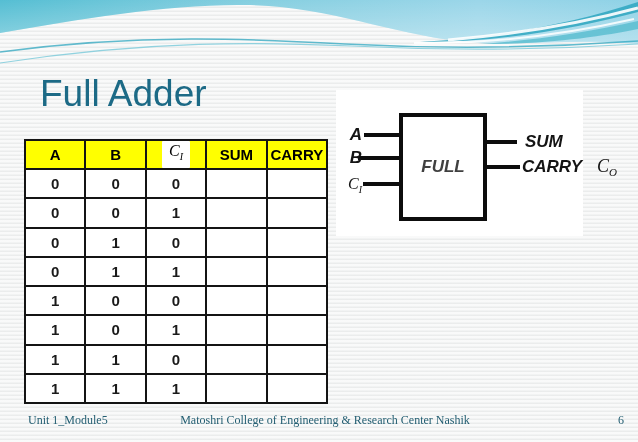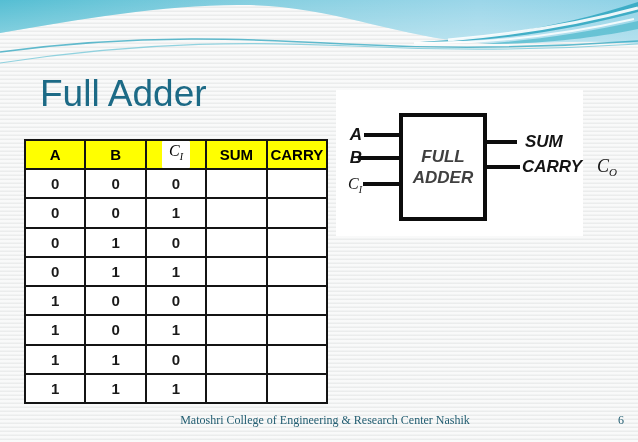--- a/index.html
+++ b/index.html
@@ -183,38 +183,38 @@
         <td>1</td>
         <td></td>
         <td></td>
       </tr>
     </tbody>
   </table>
 
   <div class="diagram">
     <div class="fa-box">
       <span class="blab">FULL</span>
-      <span class="blab">ADDER</span>
     </div>
 
     <div class="wire" style="left:28px;top:43px;width:35px;"></div>
     <div class="wire" style="left:22px;top:66px;width:41px;"></div>
     <div class="wire" style="left:27px;top:92px;width:36px;"></div>
 
     <div class="wire" style="left:151px;top:50px;width:30px;"></div>
     <div class="wire" style="left:151px;top:75px;width:33px;"></div>
 
     <div class="pin-label right-align" style="left:6px;top:35px;width:20px;">A</div>
     <div class="pin-label right-align" style="left:6px;top:58px;width:20px;">B</div>
     <div class="eq-label right-align" style="position:absolute;left:0px;top:85px;width:26px;text-align:right;"><span>C</span><span class="eq sub" style="font-size:10px;vertical-align:-4px;">I</span></div>
 
     <div class="pin-label" style="left:189px;top:42px;">SUM</div>
     <div class="pin-label" style="left:186px;top:67px;">CARRY</div>
   </div>
 
   <div class="eq-label carry-out"><span>C</span><span class="eq sub" style="font-size:11px;vertical-align:-4px;">O</span></div>
 
   <div class="footer">
+    <span class="f-left">Unit 1_Module5</span>
     <span class="f-center">Matoshri College of Engineering &amp; Research Center Nashik</span>
     <span class="f-right">6</span>
   </div>
 
 </div>
 
 </body></html>

